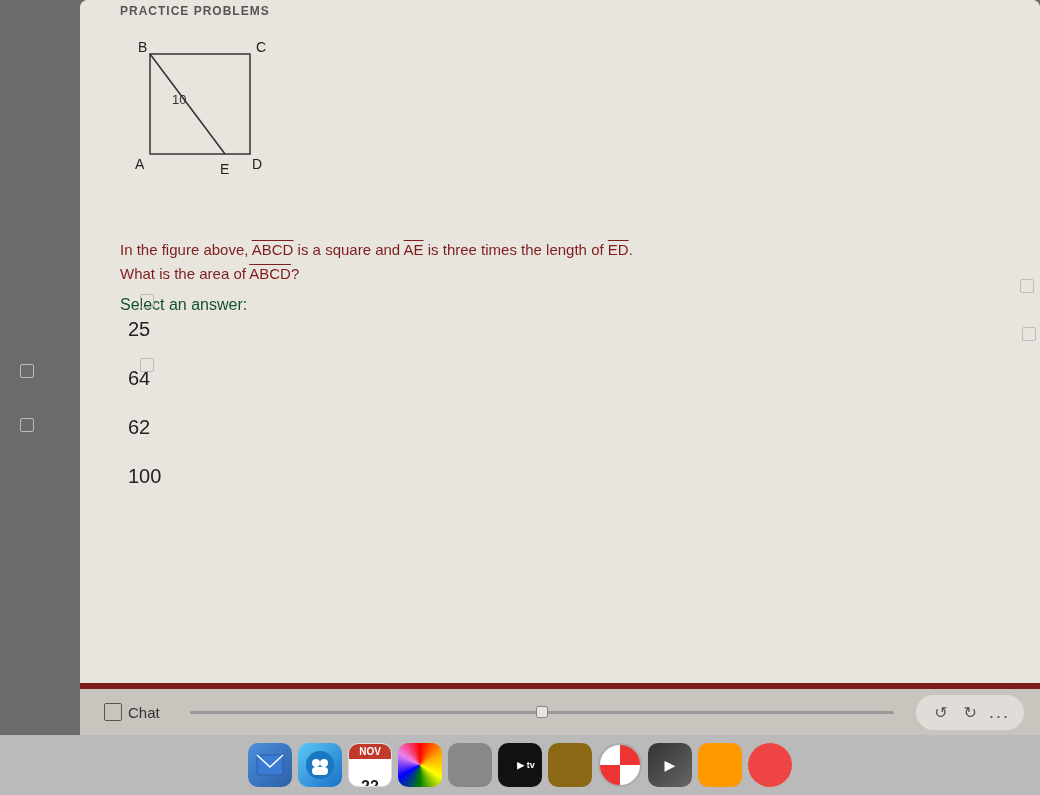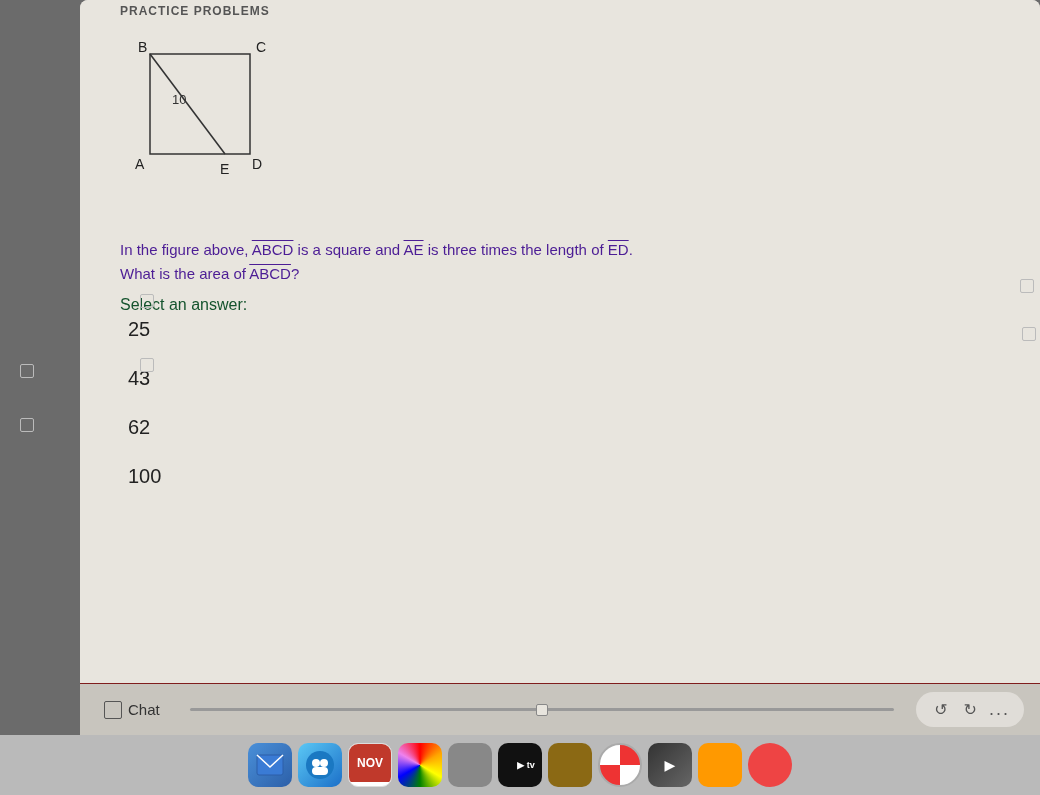--- a/index.html
+++ b/index.html
@@ -45,21 +45,21 @@
 
     .figure-container {
       margin-bottom: 24px;
       position: relative;
       width: 220px;
       height: 180px;
     }
 
     .question-text {
       font-size: 15px;
-      color: #4c1d95;
+      color: #7f1d1d;
       line-height: 1.6;
       margin-bottom: 10px;
       max-width: 700px;
     }
 
     .select-answer-label {
       font-size: 16px;
       color: #14532d;
     }
 
@@ -78,21 +78,21 @@
       position: absolute;
       bottom: 60px;
       left: 80px;
       right: 0;
       height: 52px;
       background: #c8c5be;
       display: flex;
       align-items: center;
       padding: 0 16px;
       gap: 12px;
-      border-top: 1px solid #7f1d1d;
+      border-top: 6px solid #7f1d1d;
     }
 
     .chat-button {
       display: flex;
       align-items: center;
       gap: 6px;
       font-size: 15px;
       color: #333;
       cursor: pointer;
       padding: 4px 8px;
@@ -243,21 +243,21 @@
 
     <div class="question-text">
       In the figure above, <span class="overline">ABCD</span> is a square and <span class="overline">AE</span> is three times the length of <span class="overline">ED</span>.<br>
       What is the area of <span class="overline">ABCD</span>?
     </div>
 
     <div class="select-answer-label">Select an answer:</div>
 
     <div>
       <div class="answer-option">25</div>
-      <div class="answer-option">43</div>
+      <div class="answer-option">64</div>
       <div class="answer-option">62</div>
       <div class="answer-option">100</div>
     </div>
 
   </div>
 
   <div class="left-handle-area">
     <div class="sq-handle"></div>
     <div class="sq-handle"></div>
   </div>
@@ -298,21 +298,21 @@
   <div class="dock-item dock-icon-finder" style="background: linear-gradient(135deg,#5bc8f5,#1b6fc8); border-radius:10px;">
     <svg width="32" height="32" viewBox="0 0 32 32">
         <circle cx="16" cy="16" r="14" fill="#1a78c2"></circle>
         <circle cx="12" cy="14" r="4" fill="white"></circle>
         <circle cx="20" cy="14" r="4" fill="white"></circle>
         <rect x="8" y="18" width="16" height="8" rx="4" fill="white"></rect>
       </svg>
   </div>
 
   <div class="dock-item dock-icon-nov" style="background: white; border-radius:10px; overflow:hidden; border:1px solid #ddd; padding:0; display:flex; flex-direction:column; align-items:center; justify-content:flex-start;">
-    <div style="background:#c0392b; width:100%; text-align:center; color:white; font-size:12px; font-weight:bold; padding:12px 0;">NOV</div>
+    <div style="background:#c0392b; width:100%; text-align:center; color:white; font-size:10px; font-weight:bold; padding:2px 0;">NOV</div>
     <div style="font-size:16px; font-weight:bold; color:#222; line-height:1.2; padding-top:18px;">22</div>
   </div>
 
   <div class="dock-item" style="background: conic-gradient(red, orange, yellow, green, blue, violet, red); border-radius:10px;">
   </div>
 
   <div class="dock-item dock-icon-gray" style="border-radius:10px;"></div>
 
   <div class="dock-item dock-icon-tv" style="border-radius:10px; background:#111; display:flex; flex-direction:column; align-items:center; justify-content:center;">
     <span style="color:white; font-size:9px; font-weight:bold;padding-left:12px;">▶ tv</span>

